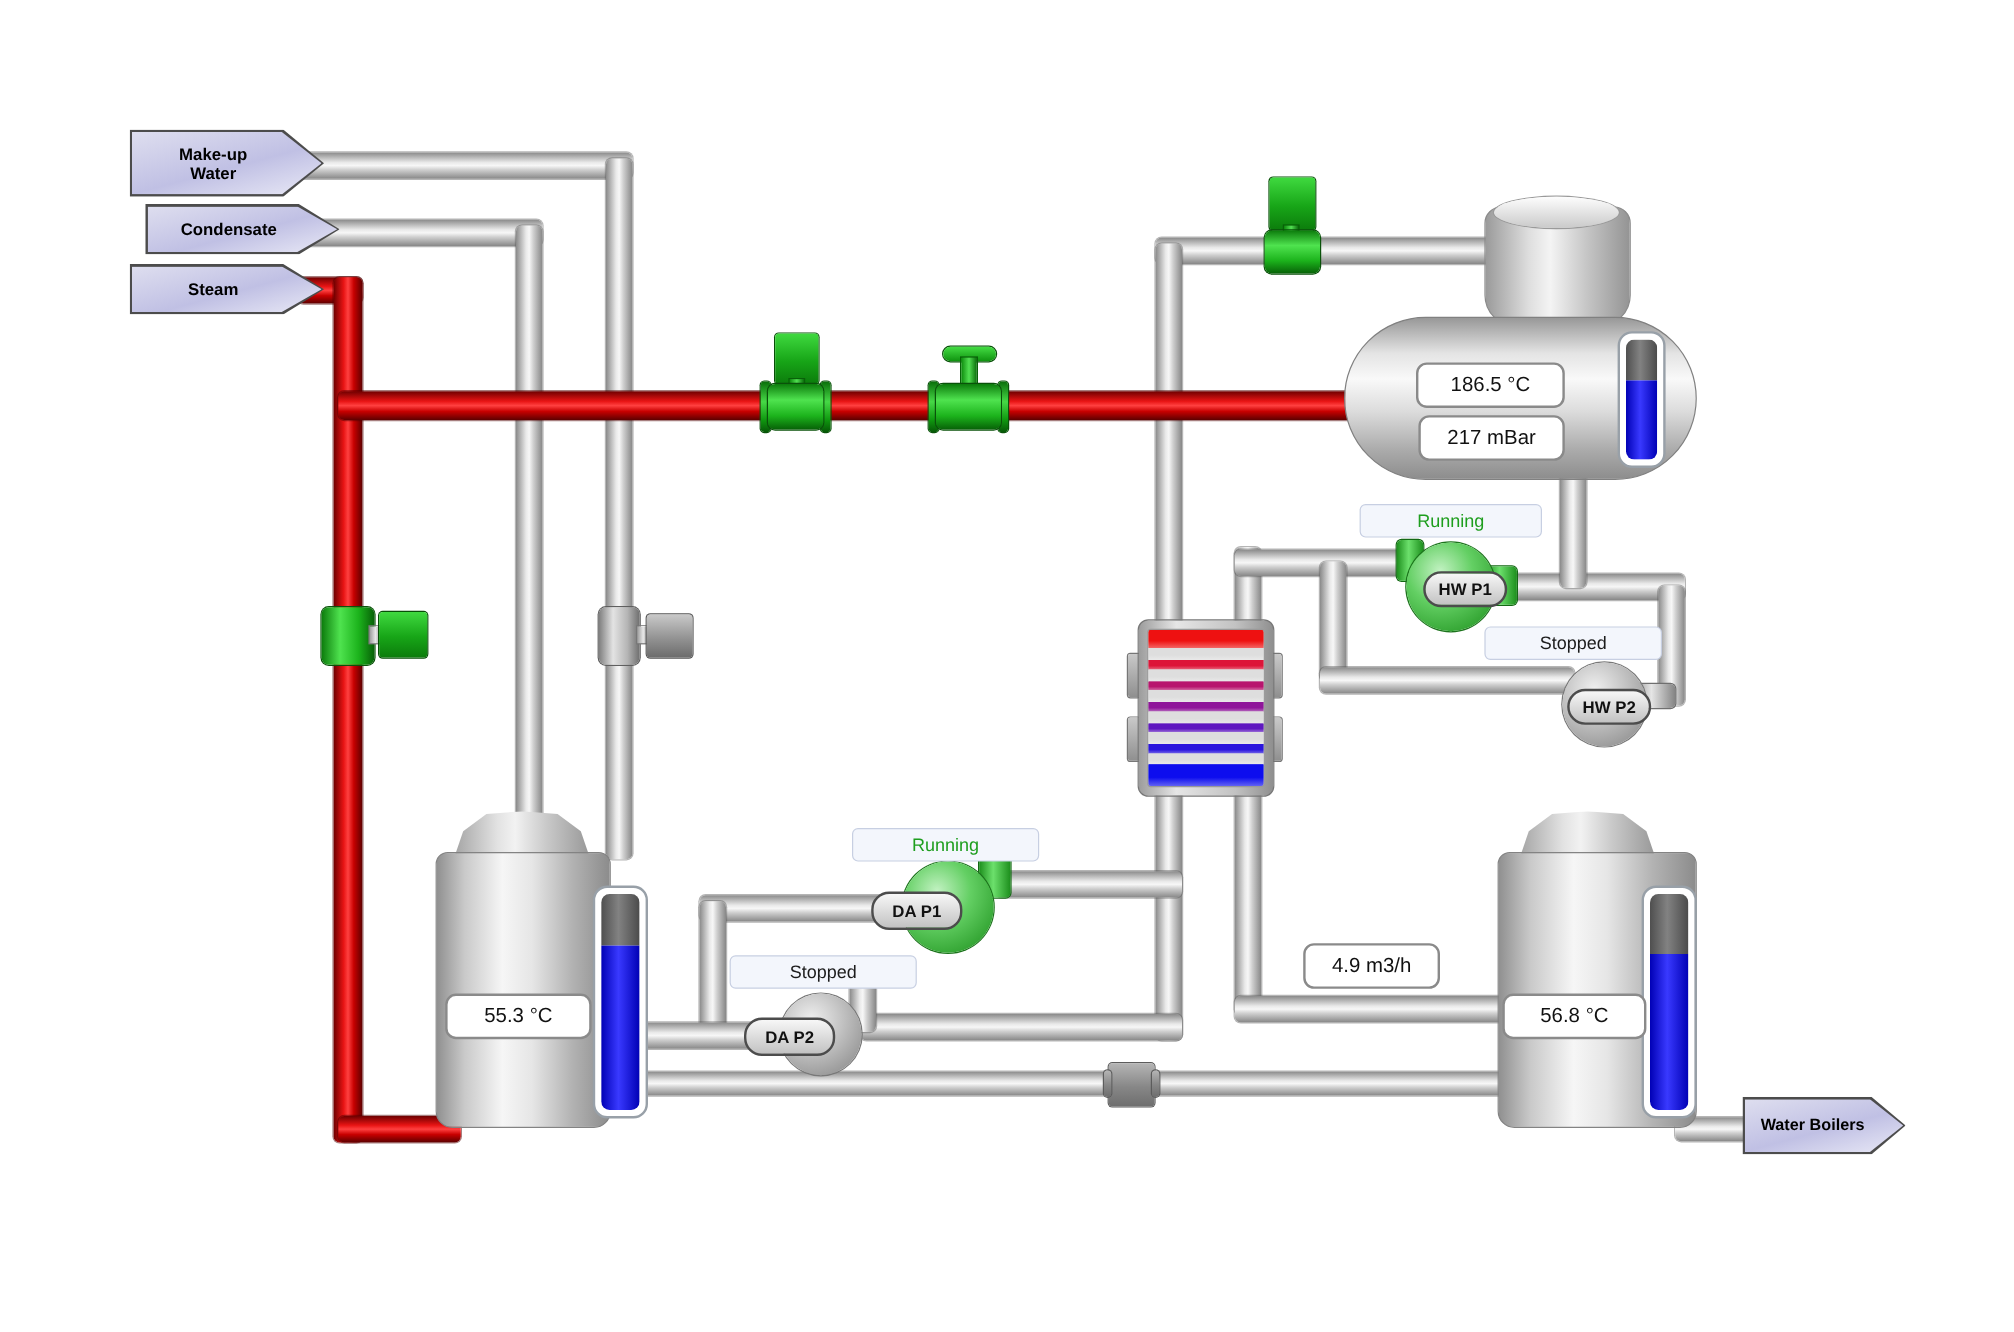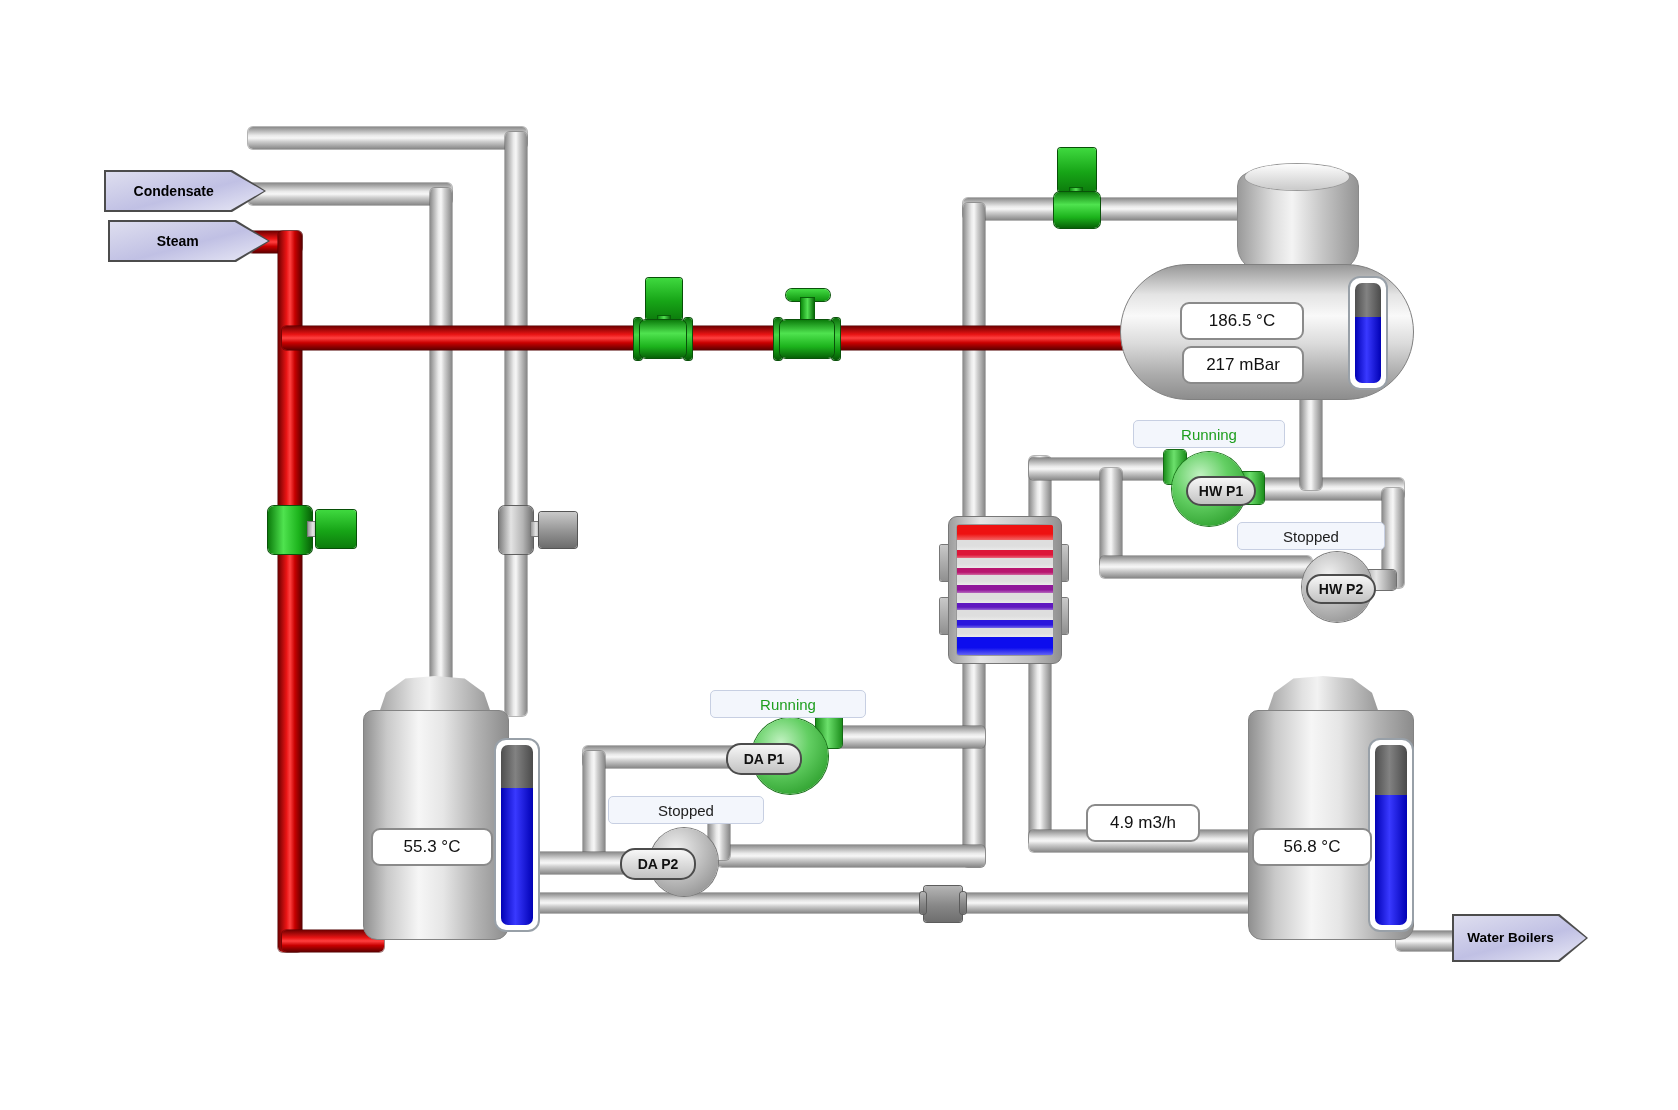--- a/index.html
+++ b/index.html
@@ -233,23 +233,29 @@
   <div class="pump green" style="left:752px;top:718px;width:76px;height:76px;"></div>
   <div class="capsule" style="left:726px;top:743px;width:72px;height:28px;">DA P1</div>
 
   <div class="pump gray" style="left:650px;top:828px;width:68px;height:68px;"></div>
   <div class="capsule" style="left:620px;top:848px;width:72px;height:28px;">DA P2</div>
 
   <div class="status st-running" style="left: 1133px; top: 420px; width: 150px; height: 26px; color: rgb(30, 158, 30);">Running</div>
   <div class="status st-stopped" style="left: 1237px; top: 522px; width: 146px; height: 26px; color: rgb(28, 28, 28);">Stopped</div>
   <div class="status st-running" style="left: 710px; top: 690px; width: 154px; height: 26px; color: rgb(30, 158, 30);">Running</div>
   <div class="status st-stopped" style="left: 608px; top: 796px; width: 154px; height: 26px; color: rgb(28, 28, 28);">Stopped</div>
-  <div class="readout" style="left:1086px;top:804px;width:110px;height:34px;">4.9 m3/h</div>
-
-  <div class="tag" style="left:104px;top:170px;width:162px;height:42px;">
+  <div class="readout" style="left:1086px;top:786px;width:110px;height:34px;">4.9 m3/h</div>
+
+  <div class="tag" style="left:108px;top:108px;width:162px;height:56px;">
+    <div class="t-outer"></div>
+    <div class="t-inner" style="width:auto;">
+        <span style="display:block;width:80px;">Make-up Water</span>
+      </div>
+  </div>
+  <div class="tag" style="left:121px;top:170px;width:162px;height:42px;">
     <div class="t-outer"></div>
     <div class="t-inner">Condensate</div>
   </div>
   <div class="tag" style="left:108px;top:220px;width:162px;height:42px;">
     <div class="t-outer"></div>
     <div class="t-inner">Steam</div>
   </div>
   <div class="tag" style="left:1452px;top:914px;width:136px;height:48px;">
     <div class="t-outer"></div>
     <div class="t-inner" style="font-size:13.5px;">Water Boilers</div>

